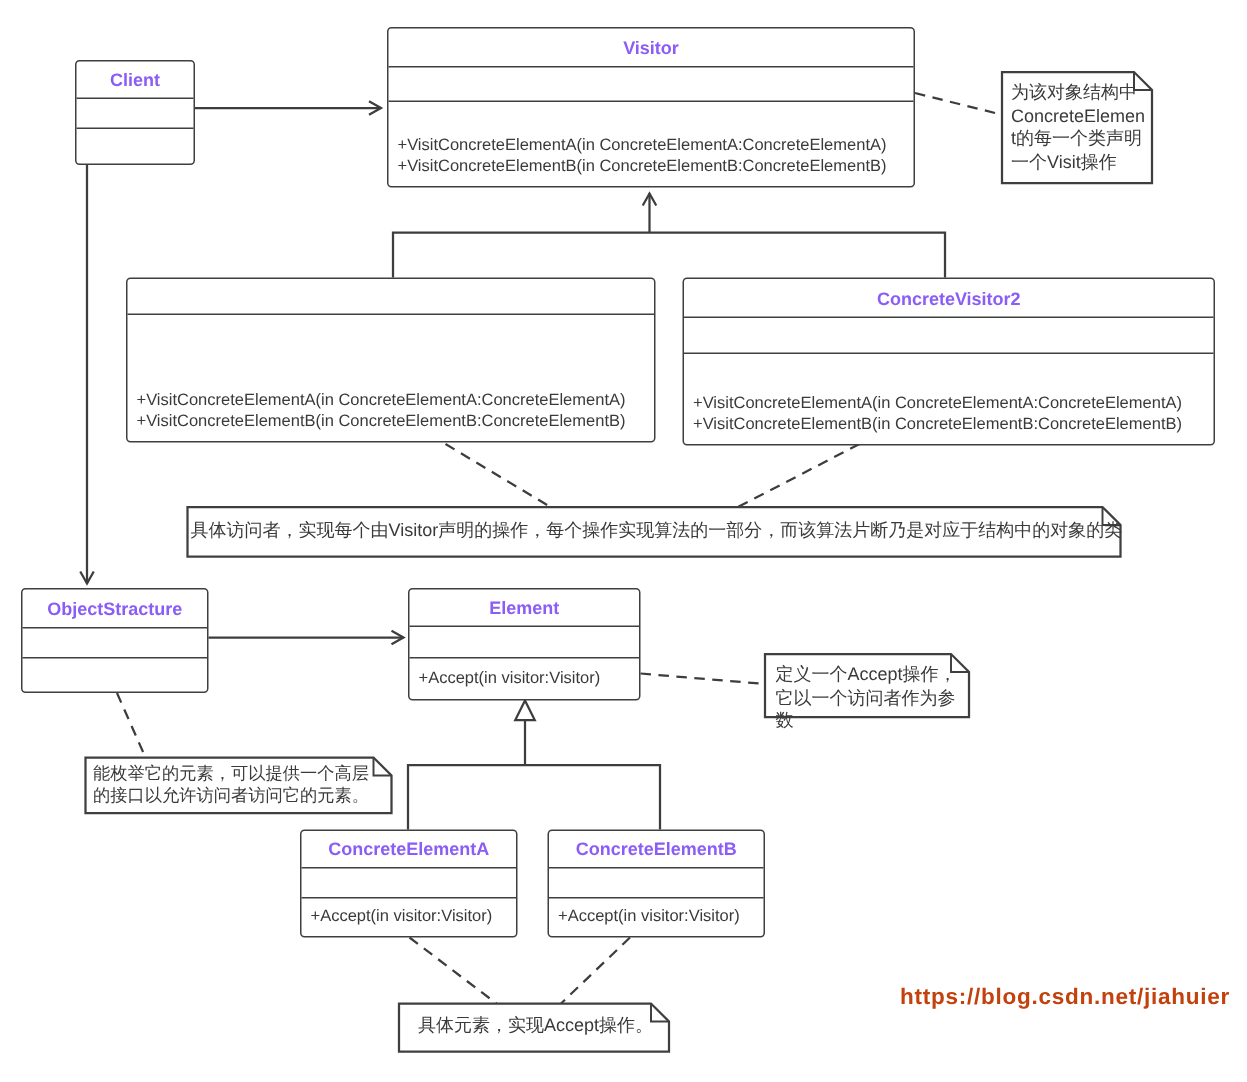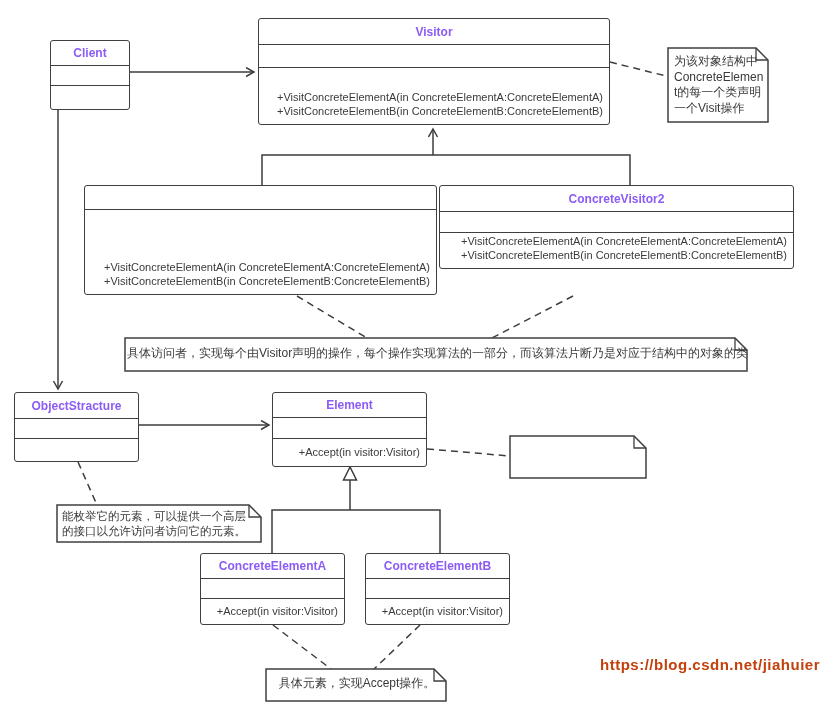--- a/index.html
+++ b/index.html
@@ -22,21 +22,21 @@
   }
   .uml-title{
     flex:0 0 auto;display:flex;align-items:center;justify-content:center;
     font-size:12px;font-weight:bold;color:#8b5cf6;border-bottom:1.5px solid #3f3f3f;
   }
   .uml-sec{box-sizing:border-box;}
   .uml-sec.divided{border-bottom:1.5px solid #3f3f3f;}
   .uml-methods{
     flex:1 1 auto;display:flex;flex-direction:column;justify-content:flex-end;
     padding:4px 6px 6px 6px;font-size:11px;color:#3a3a3a;line-height:1.28;
-    white-space:nowrap;overflow:hidden;align-items:flex-end;
+    white-space:nowrap;overflow:hidden;
   }
   .uml-methods.center{justify-content:center;padding-bottom:4px;}
   .note-text{
     position:absolute;font-size:12px;color:#3a3a3a;line-height:1.3;
     word-break:break-all;
   }
   .note-text.centered{text-align:center;}
   #watermark{
     position:absolute;right:11px;top:656px;font-size:15px;color:#c2410c;
     letter-spacing:0.5px;
@@ -108,21 +108,21 @@
   </div>
 
   <div class="uml-class" style="left:84px;top:185px;width:353px;height:110px;">
     <div class="uml-sec divided" style="height:24px;"></div>
     <div class="uml-methods">
       <div>+VisitConcreteElementA(in ConcreteElementA:ConcreteElementA)</div>
       <div>+VisitConcreteElementB(in ConcreteElementB:ConcreteElementB)</div>
     </div>
   </div>
 
-  <div class="uml-class" style="left:439px;top:185px;width:355px;height:84px;">
+  <div class="uml-class" style="left:455px;top:185px;width:355px;height:112px;">
     <div class="uml-title" style="height:25px;">ConcreteVisitor2</div>
     <div class="uml-sec divided" style="height:24px;"></div>
     <div class="uml-methods">
       <div>+VisitConcreteElementA(in ConcreteElementA:ConcreteElementA)</div>
       <div>+VisitConcreteElementB(in ConcreteElementB:ConcreteElementB)</div>
     </div>
   </div>
 
   <div class="uml-class" style="left:14px;top:392px;width:125px;height:70px;">
     <div class="uml-title" style="height:25px;">ObjectStracture</div>
@@ -149,17 +149,18 @@
   <div class="uml-class" style="left:365px;top:553px;width:145px;height:72px;">
     <div class="uml-title" style="height:24px;">ConcreteElementB</div>
     <div class="uml-sec divided" style="height:20px;"></div>
     <div class="uml-methods center">
       <div>+Accept(in visitor:Visitor)</div>
     </div>
   </div>
 
   <div class="note-text centered" style="left:127px;top:346px;width:608px;white-space:nowrap;">具体访问者，实现每个由Visitor声明的操作，每个操作实现算法的一部分，而该算法片断乃是对应于结构中的对象的类</div>
   <div class="note-text" style="left:674px;top:54px;width:90px;">为该对象结构中ConcreteElement的每一个类声明一个Visit操作</div>
+  <div class="note-text" style="left:517px;top:442px;width:122px;">定义一个Accept操作，它以一个访问者作为参数</div>
   <div class="note-text" style="left:62px;top:509px;width:194px;font-size:11.5px;">能枚举它的元素，可以提供一个高层的接口以允许访问者访问它的元素。</div>
   <div class="note-text centered" style="left:273px;top:676px;width:168px;white-space:nowrap;">具体元素，实现Accept操作。</div>
 
   <div id="watermark">https://blog.csdn.net/jiahuier</div>
 </div>
 
 </body></html>

